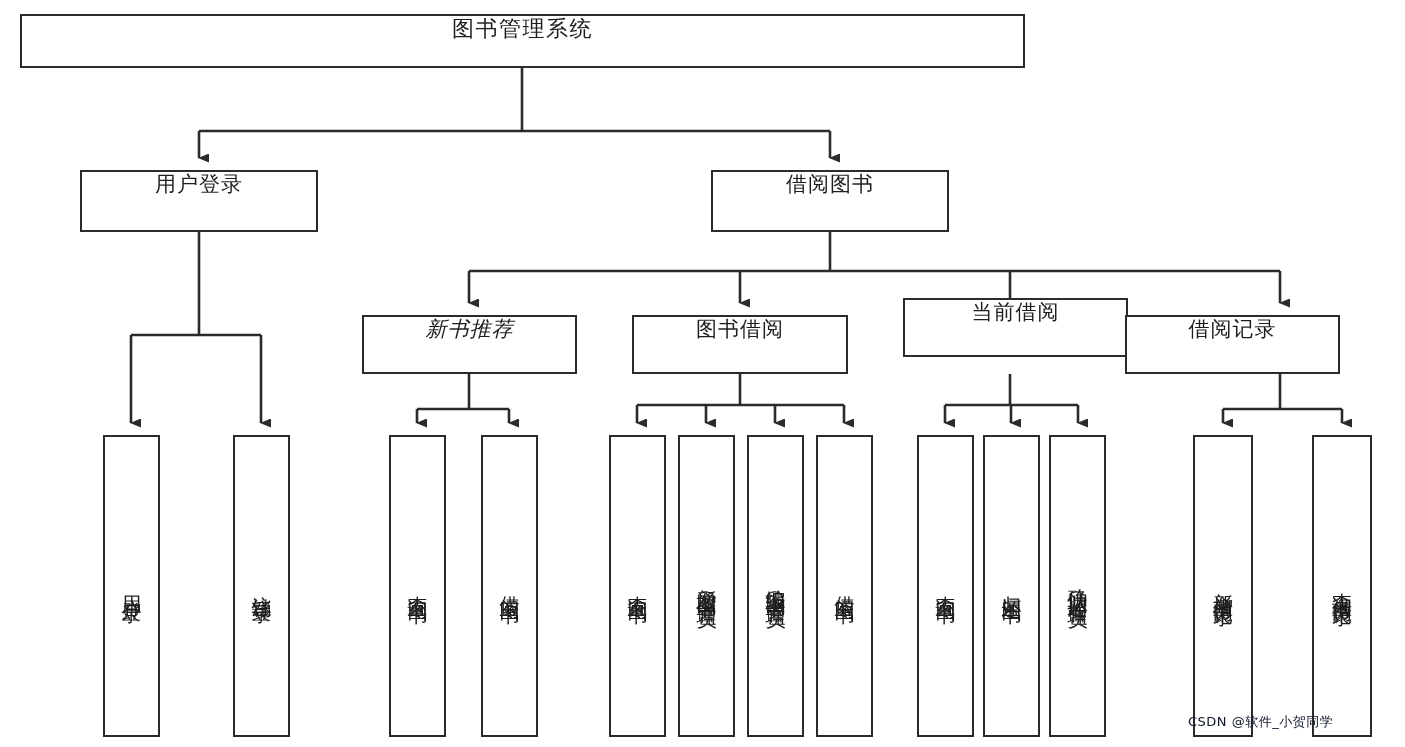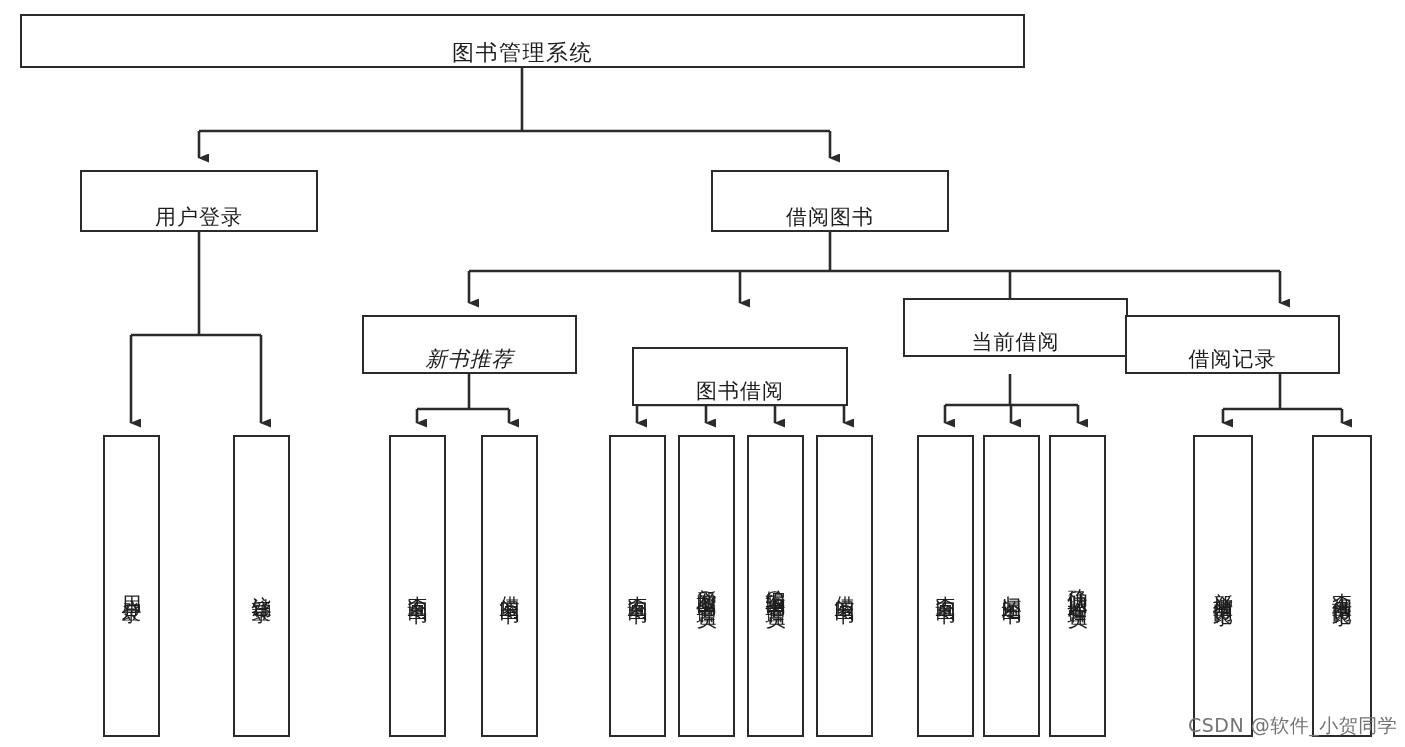--- a/index.html
+++ b/index.html
@@ -20,21 +20,21 @@
     left:0; top:0;
     width:1405px; height:747px;
     pointer-events:none;
   }
   .node{
     position:absolute;
     box-sizing:border-box;
     background:#ffffff;
     border:2px solid #2b2b2b;
     display:flex;
-    align-items:flex-end;
+    align-items:flex-start;
     justify-content:center;
     z-index:3;
   }
   .node .cap{
     display:block;
     text-align:center;
     line-height:1.18;
     color:#1d1d1d;
     white-space:pre;
   }
@@ -56,22 +56,22 @@
     writing-mode:vertical-rl;
     text-orientation:upright;
     font-size:20px;
     letter-spacing:3px;
     line-height:1.05;
   }
   .watermark{
     position:absolute;
     left:1188px;
     top:713px;
-    font-size:19px;
-    color:#737373;
+    font-size:13px;
+    color:#0f172a;
     letter-spacing:0.5px;
     white-space:nowrap;
     z-index:6;
     font-family:"DejaVu Sans","Liberation Sans",sans-serif;
   }
 </style>
 </head>
 <body>
 
 <div id="canvas">
@@ -133,21 +133,21 @@
   <div class="node horz" style="left:80px; top:170px; width:238px; height:62px;">
     <span class="cap">用户登录</span>
   </div>
   <div class="node horz" style="left:711px; top:170px; width:238px; height:62px;">
     <span class="cap">借阅图书</span>
   </div>
 
   <div class="node horz" style="left:362px; top:315px; width:215px; height:59px;font-style:italic;">
     <span class="cap">新书推荐</span>
   </div>
-  <div class="node horz" style="left:632px; top:315px; width:216px; height:59px;margin-top:32px;">
+  <div class="node horz" style="left:632px; top:315px; width:216px; height:59px;">
     <span class="cap">图书借阅</span>
   </div>
   <div class="node horz" style="left:903px; top:298px; width:225px; height:59px;">
     <span class="cap">当前借阅</span>
   </div>
   <div class="node horz" style="left:1125px; top:315px; width:215px; height:59px;">
     <span class="cap">借阅记录</span>
   </div>
 
   <div class="node vert" style="left:103px; top:435px; width:57px; height:302px;">

